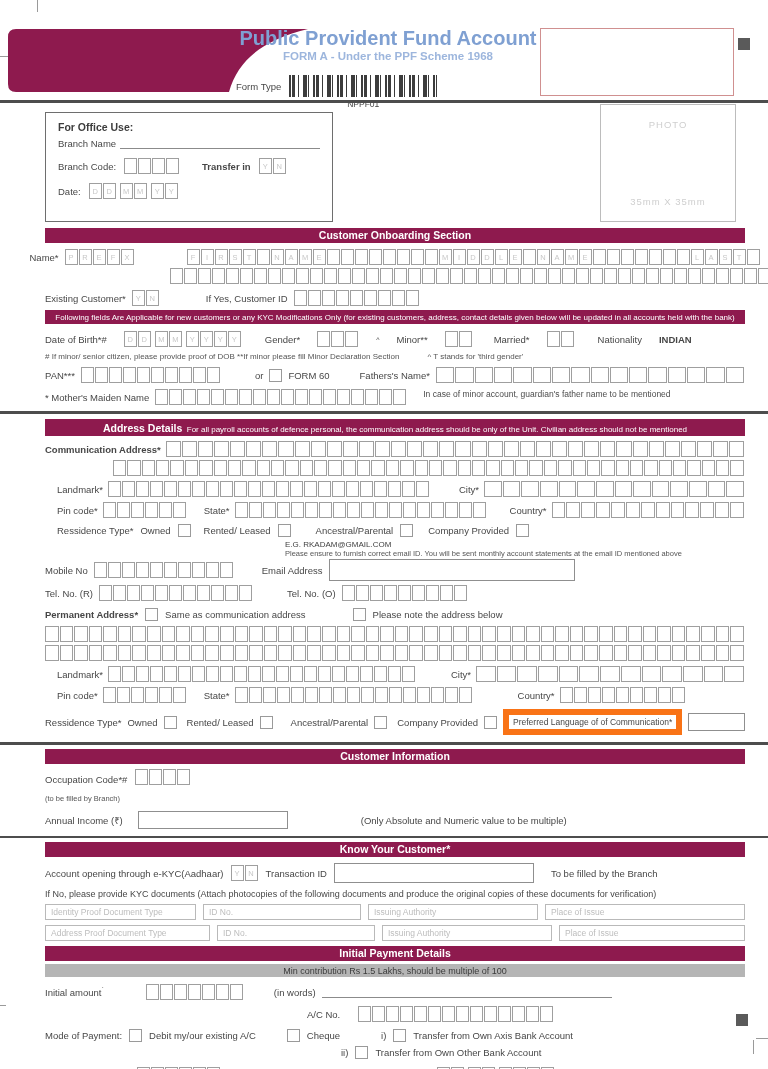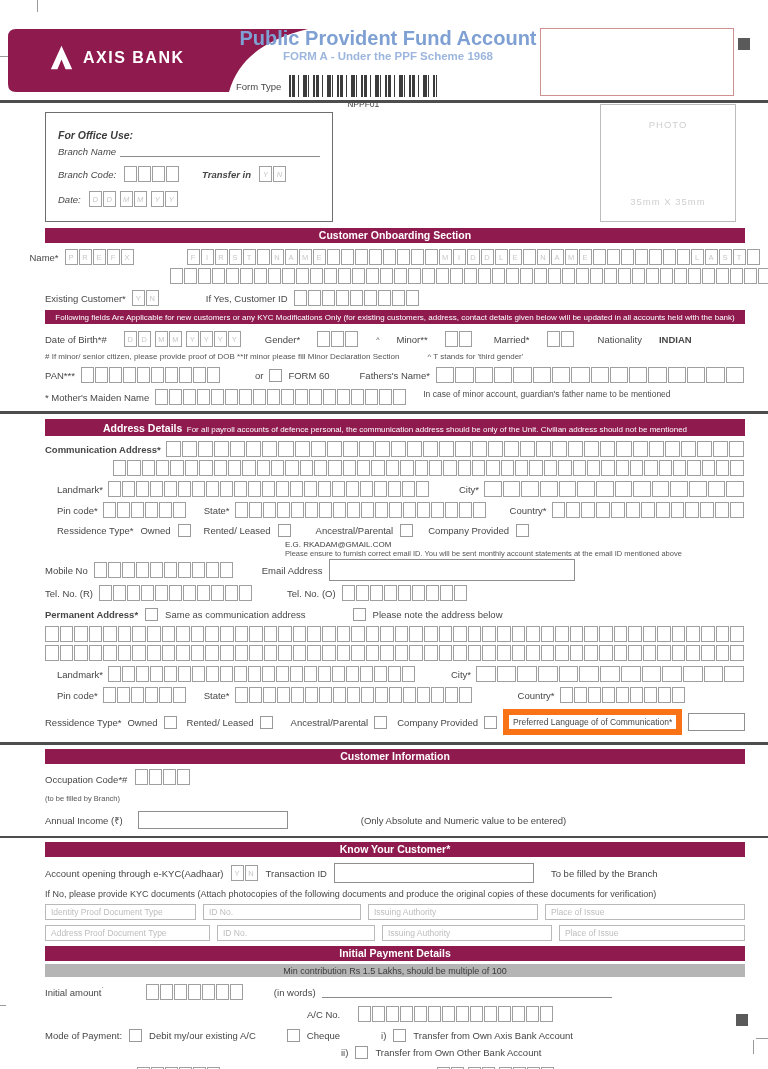--- a/index.html
+++ b/index.html
@@ -37,21 +37,21 @@
   .barcode{width:148px;height:22px;background:repeating-linear-gradient(90deg,
       #3c3c3c 0 2px,#fff 2px 3px,#3c3c3c 3px 6px,#fff 6px 9px,#3c3c3c 9px 10px,#fff 10px 14px,
       #3c3c3c 14px 18px,#fff 18px 19px,#3c3c3c 19px 20px,#fff 20px 24px);}
   .bcwrap{display:flex;flex-direction:column;align-items:center;}
   .bcval{font-size:8.5px;color:#444;margin-top:2px;}
   .redbox{position:absolute;left:540px;top:28px;width:192px;height:66px;border:1px solid #d09090;background:#fff;}
   .regsq{position:absolute;width:12px;height:12px;background:#5a5a5a;}
   .cmark{position:absolute;background:#9a9a9a;}
   
   .officebox{position:absolute;left:45px;top:112px;width:288px;height:110px;border:1.5px solid #6e6e6e;
-             padding:16px 12px;box-sizing:border-box;font-style:italic;}
+             padding:8px 12px;box-sizing:border-box;}
   .officetitle{font-size:10.5px;font-weight:bold;color:#3d3d3d;}
   .photobox{position:absolute;left:600px;top:104px;width:136px;height:118px;border:1px solid #bcbcbc;
             display:flex;flex-direction:column;justify-content:space-between;align-items:center;
             padding:14px 0;box-sizing:border-box;}
   .photoline{font-size:9.5px;color:#cfcfcf;letter-spacing:1px;}
   
   .main{position:absolute;left:45px;top:228px;width:700px;}
   .kycnotice{background:#8e1a4e;color:#fff;font-size:8px;text-align:center;padding:2.5px 0;margin-top:4px;}
   .addrbar{background:#8e1a4e;color:#fff;font-size:8px;text-align:center;padding:2.5px 0;}
   .addrbar b{font-size:10.5px;}
@@ -71,26 +71,20 @@
   <div class="cmark" style="left:0;top:1005px;width:6px;height:1px;"></div>
   <div class="regsq" style="left:738px;top:38px;"></div>
   <div class="regsq" style="left:736px;top:1014px;"></div>
 
   <div class="hdr">
     <div class="banner">
       <svg width="302" height="63" viewBox="0 0 302 63">
         <path d="M8,0 H300 C252,12 230,32 221,63 H8 Q0,63 0,55 V8 Q0,0 8,0 Z" fill="#8e1a4e"></path>
       </svg>
     </div>
-    <div class="bannertxt">
-      <svg viewBox="0 0 24 24" width="27" height="27">
-        <path d="M12,1.5 L21.5,22.5 H15.6 L12,13.8 L8.4,22.5 H2.5 Z" fill="#ffffff"></path>
-      </svg>
-      <span class="bankname">AXIS BANK</span>
-    </div>
     <div class="titleblk">
       <div class="title">Public Provident Fund Account</div>
       <div class="subtitle">FORM A - Under the PPF Scheme 1968</div>
     </div>
     <div class="formtype">
       <span class="lbl" style="margin-top:6px;">Form Type</span>
       <span class="bcwrap">
         <span class="barcode"></span>
         <span class="bcval">NPPF01</span>
       </span>
@@ -849,21 +843,21 @@
       <span class="boxes">
           <span class="cbox"></span>
           <span class="cbox"></span>
           <span class="cbox"></span>
           <span class="cbox"></span>
         </span>
     </div>
     <div class="row" style="margin-top:6px;gap:15px;">
       <span class="lbl">Annual Income (₹)</span>
       <span class="inputbox" style="width:150px;"></span>
-      <span class="lbl" style="margin-left:58px;">(Only Absolute and Numeric value to be entered)</span>
+      <span class="lbl" style="margin-left:58px;">(Only Absolute and Numeric value to be multiple)</span>
     </div>
 
     <div class="hr" style="margin-top:7px;height:2px;"></div>
 
     <div class="secbar" style="margin-top:4px;">Know Your Customer*</div>
 
     <div class="row" style="margin-top:6px;gap:7px;">
       <span class="lbl">Account opening through e-KYC(Aadhaar)</span>
       <span class="boxes">
           <span class="cbox">Y</span>

